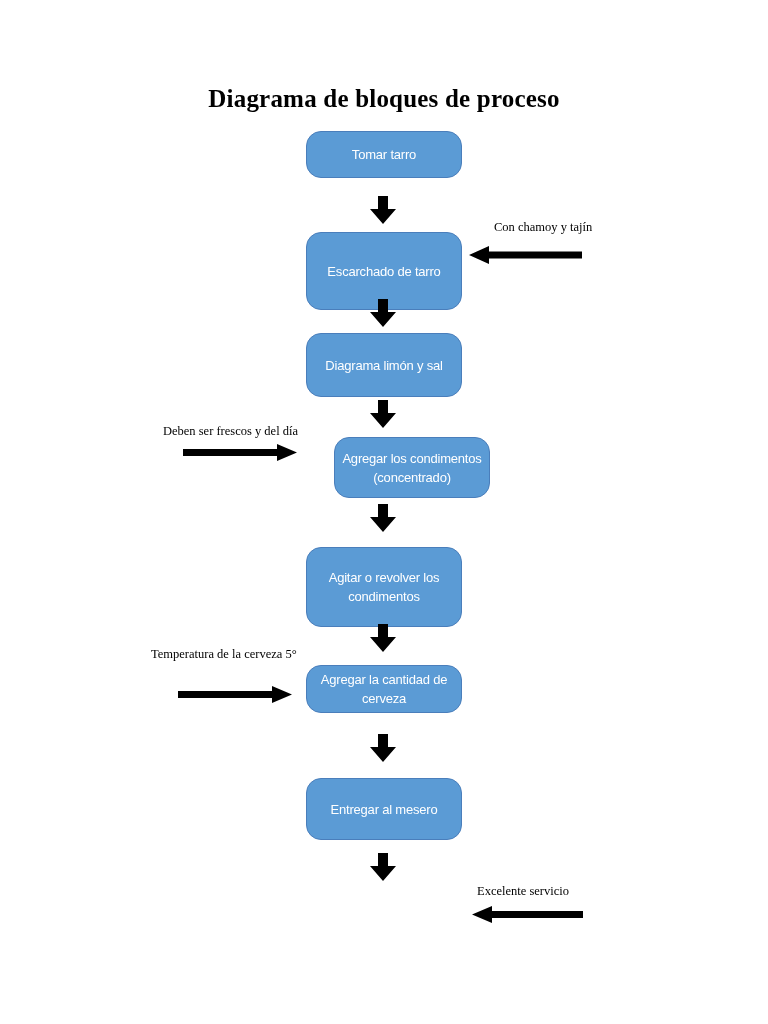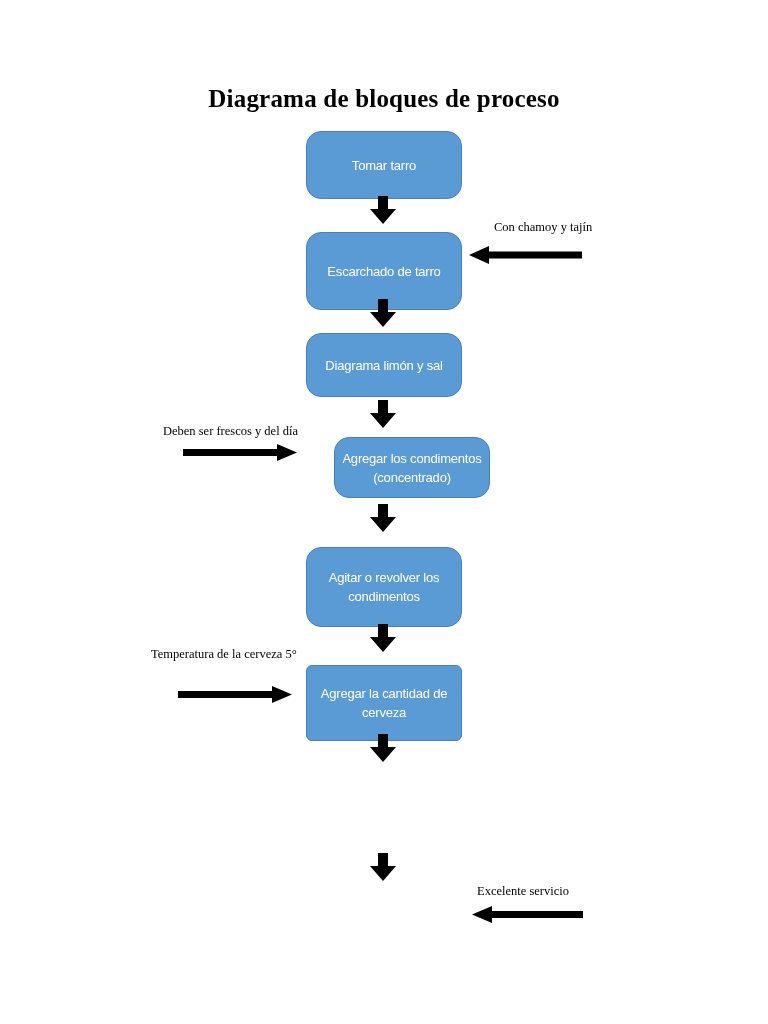--- a/index.html
+++ b/index.html
@@ -69,26 +69,27 @@
     color: var(--text-color);
   }
 </style>
 </head>
 <body>
 
 <div class="page">
 
   <div class="title">Diagrama de bloques de proceso</div>
 
-  <div class="box" style="top:131px;height:68px;">Tomar tarro</div>
+  <div class="box" style="top:131px;height:47px;">Tomar tarro</div>
   <div class="box" style="top:232px;height:78px;">Escarchado de tarro</div>
   <div class="box" style="top:333px;height:64px;">Diagrama limón y sal</div>
   <div class="box" style="top:437px;height:61px;margin-left:28px;">Agregar los condimentos (concentrado)</div>
   <div class="box" style="top:547px;height:80px;">Agitar o revolver los condimentos</div>
-  <div class="box" style="top:665px;height:76px;border-radius:6px;">Agregar la cantidad de cerveza</div>
+  <div class="box" style="top:665px;height:48px;">Agregar la cantidad de cerveza</div>
+  <div class="box" style="top:778px;height:62px;">Entregar al mesero</div>
 
   <div class="arrow-down" style="top:196px;">
       <svg viewBox="0 0 26 28" aria-hidden="true">
         <path d="M8,0 H18 V13 H26 L13,28 L0,13 H8 Z"></path>
       </svg>
     </div>
   <div class="arrow-down" style="top:299px;">
       <svg viewBox="0 0 26 28" aria-hidden="true">
         <path d="M8,0 H18 V13 H26 L13,28 L0,13 H8 Z"></path>
       </svg>

